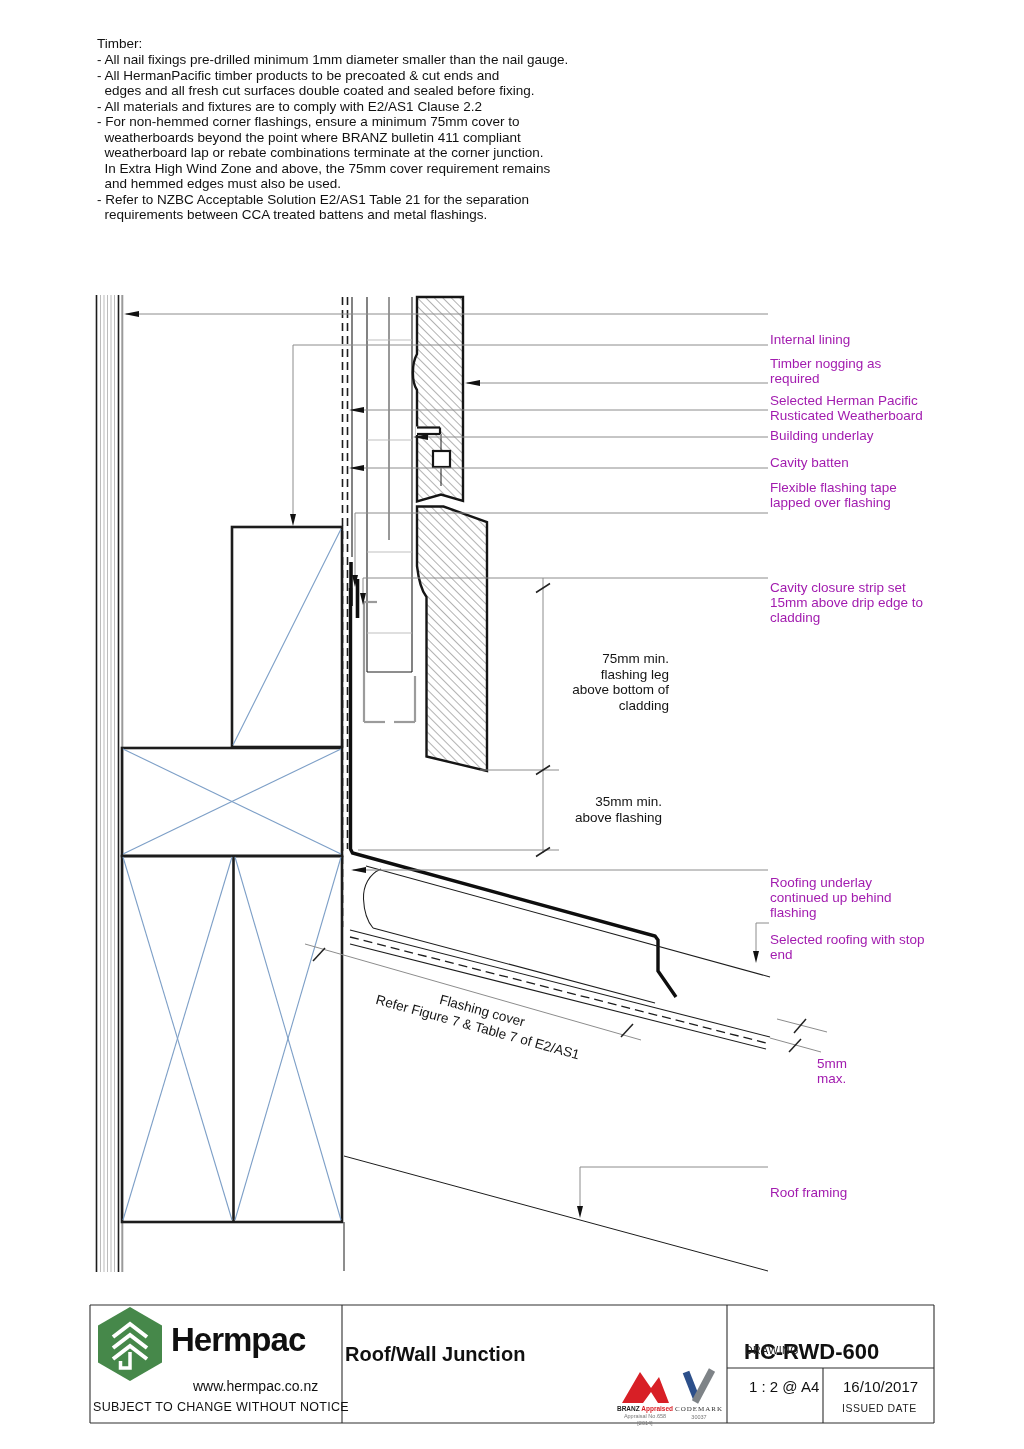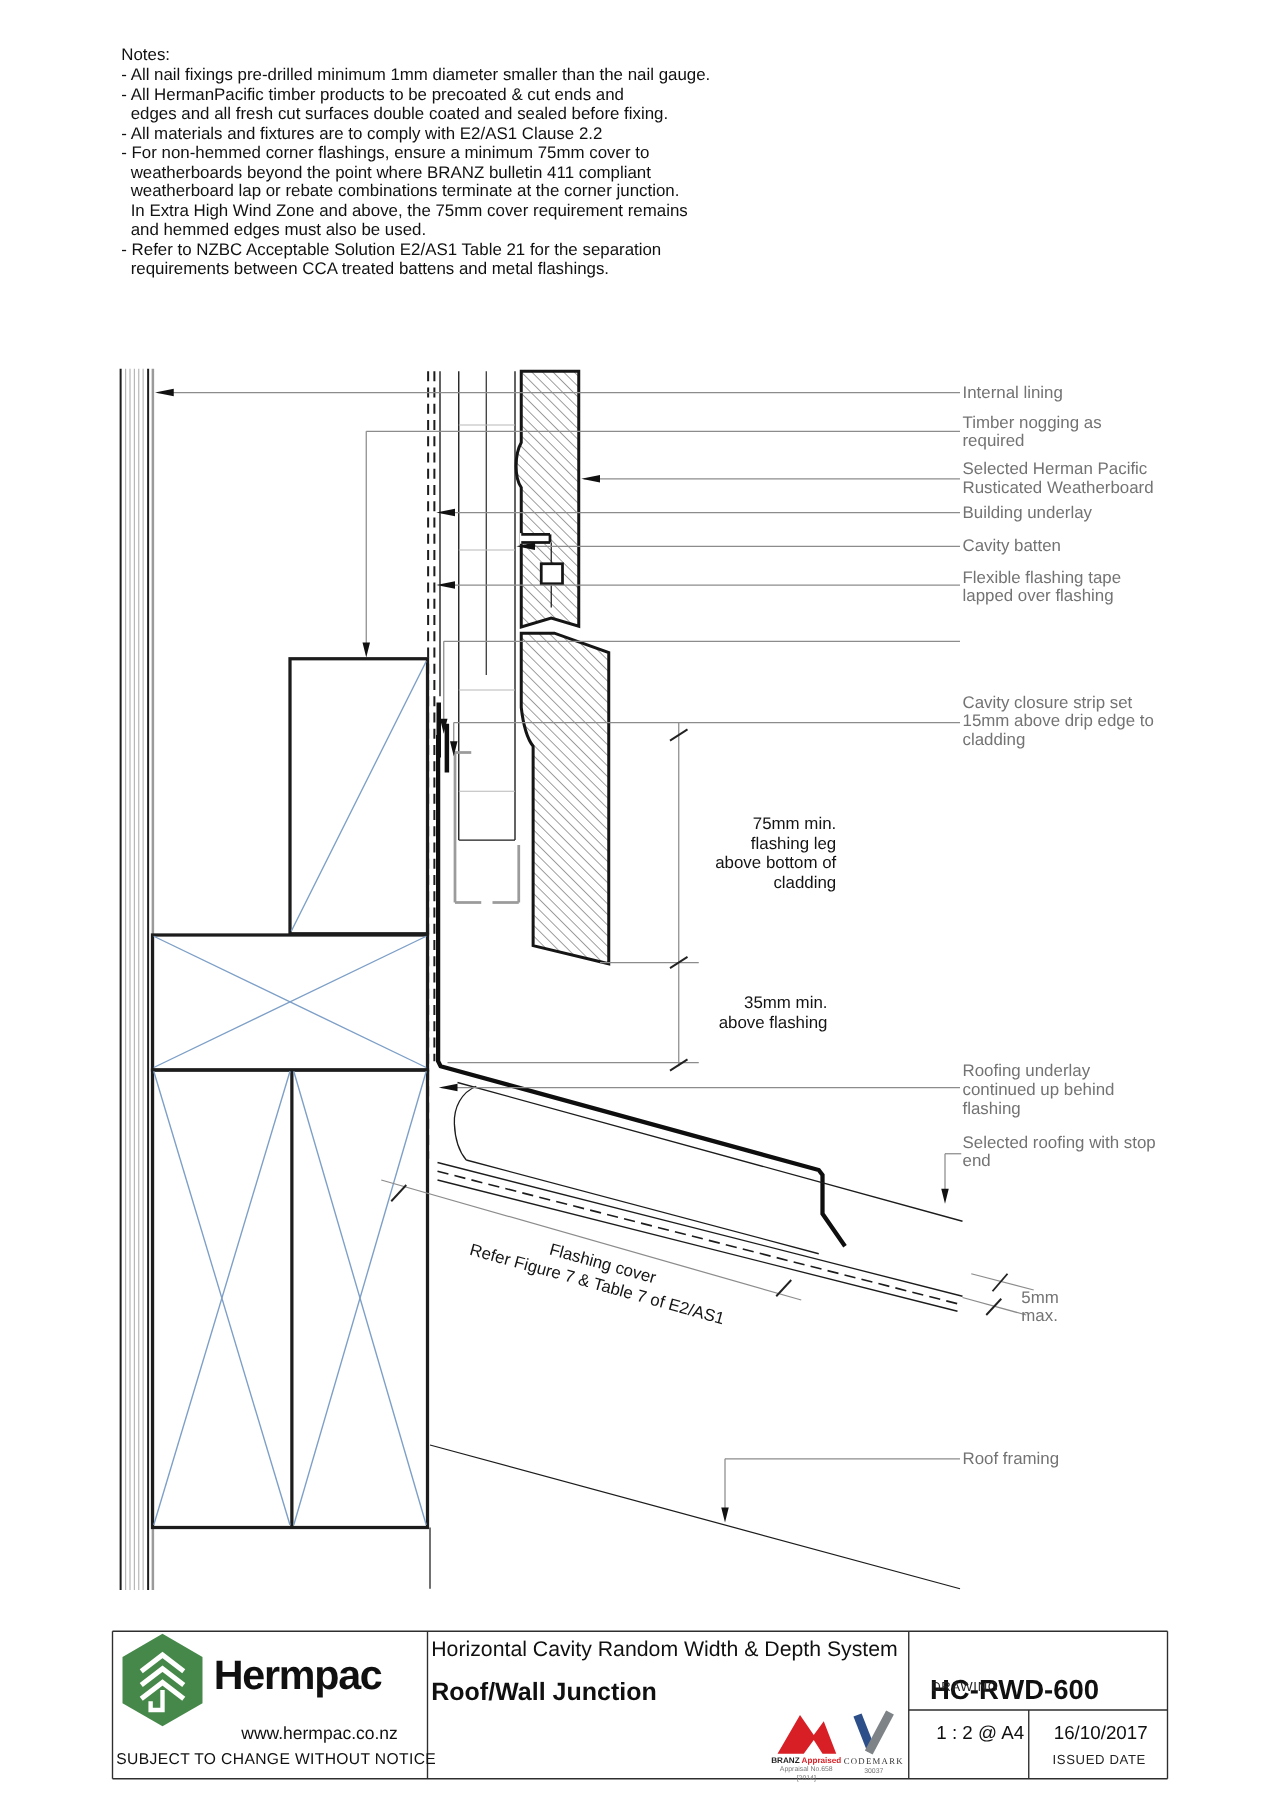--- a/index.html
+++ b/index.html
@@ -1,21 +1,21 @@
 <!DOCTYPE html>
 <html><head>
 <meta charset="utf-8">
 <style>
   html,body{margin:0;padding:0;background:#e8e8e8;}
   #page{position:relative;width:1024px;height:1449px;background:#ffffff;overflow:hidden;
         font-family:"Liberation Sans", sans-serif;color:#111;}
   #drawing{position:absolute;left:0;top:0;}
   .notes-title{position:absolute;left:97px;top:36px;font:13.5px/15.5px "Liberation Sans",sans-serif;}
   .notes-body{position:absolute;left:97px;top:52px;font:13.5px/15.5px "Liberation Sans",sans-serif;white-space:pre;}
-  .co{position:absolute;font:13.5px/15px "Liberation Sans",sans-serif;white-space:pre;color:#737373;}
+  .co{position:absolute;font:13.5px/15px "Liberation Sans",sans-serif;white-space:pre;color:#a21caf;margin-top:26px;}
   .dim{position:absolute;font:13.5px/15.5px "Liberation Sans",sans-serif;white-space:pre;text-align:right;color:#141414;}
   .dim-rot{position:absolute;left:345px;top:1002px;width:270px;text-align:center;
            font:13.5px/17px "Liberation Sans",sans-serif;white-space:pre;
            transform:rotate(15.4deg);transform-origin:center;color:#141414;}
   
   .tb-text{position:absolute;color:#101010;}
   .brand-word{font:bold 33px/34px "Liberation Sans",sans-serif;letter-spacing:-1px;}
   .brand-url{font:14px/16px "Liberation Sans",sans-serif;margin-left:40px;}
   .brand-disc{font:12.5px/14px "Liberation Sans",sans-serif;letter-spacing:.3px;}
   .sys-title{font:17px/19px "Liberation Sans",sans-serif;}
@@ -197,21 +197,21 @@
     <g>
       <polygon points="622,1403 640,1372 651,1388 659,1377 669,1403 658,1403 651,1392 643,1403" fill="#d81f26"></polygon>
     </g>
 
     <g>
       <line x1="686" y1="1372" x2="697" y2="1400" stroke="#2c4f8a" stroke-width="7"></line>
       <line x1="712" y1="1370" x2="695" y2="1402" stroke="#7e8387" stroke-width="7"></line>
     </g>
   </svg>
 
-  <div class="notes-title">Notes:</div>
+  <div class="notes-title">Timber:</div>
   <div class="notes-body">- All nail fixings pre-drilled minimum 1mm diameter smaller than the nail gauge.
 - All HermanPacific timber products to be precoated &amp; cut ends and
   edges and all fresh cut surfaces double coated and sealed before fixing.
 - All materials and fixtures are to comply with E2/AS1 Clause 2.2
 - For non-hemmed corner flashings, ensure a minimum 75mm cover to
   weatherboards beyond the point where BRANZ bulletin 411 compliant
   weatherboard lap or rebate combinations terminate at the corner junction.
   In Extra High Wind Zone and above, the 75mm cover requirement remains
   and hemmed edges must also be used.
 - Refer to NZBC Acceptable Solution E2/AS1 Table 21 for the separation
@@ -244,21 +244,20 @@
 cladding</div>
   <div class="dim" style="left:538px;top:794px;width:124px">35mm min.
 above flashing</div>
   <div class="dim-rot">Flashing cover
 Refer Figure 7 &amp; Table 7 of E2/AS1</div>
 
   <div class="tb-text brand-word" style="left:171px;top:1323px">Hermpac</div>
   <div class="tb-text brand-url" style="left:153px;top:1378px">www.hermpac.co.nz</div>
   <div class="tb-text brand-disc" style="left:93px;top:1400px">SUBJECT TO CHANGE WITHOUT NOTICE</div>
 
-  <div class="tb-text sys-title" style="left:345px;top:1310px">Horizontal Cavity Random Width &amp; Depth System</div>
   <div class="tb-text dwg-title" style="left:345px;top:1343px">Roof/Wall Junction</div>
 
   <div class="tb-text dwg-code" style="left:744px;top:1312px">HC-RWD-600</div>
   <div class="tb-text tb-label" style="left:745px;top:1344px">DRAWING</div>
   <div class="tb-text tb-val" style="left:749px;top:1378px">1 : 2 @ A4</div>
   <div class="tb-text tb-label" style="left:745px;top:1475px">SCALE</div>
   <div class="tb-text tb-val" style="left:843px;top:1378px">16/10/2017</div>
   <div class="tb-text tb-label" style="left:842px;top:1402px">ISSUED DATE</div>
 
   <div class="cert" style="left:616px;top:1405px;width:58px">

